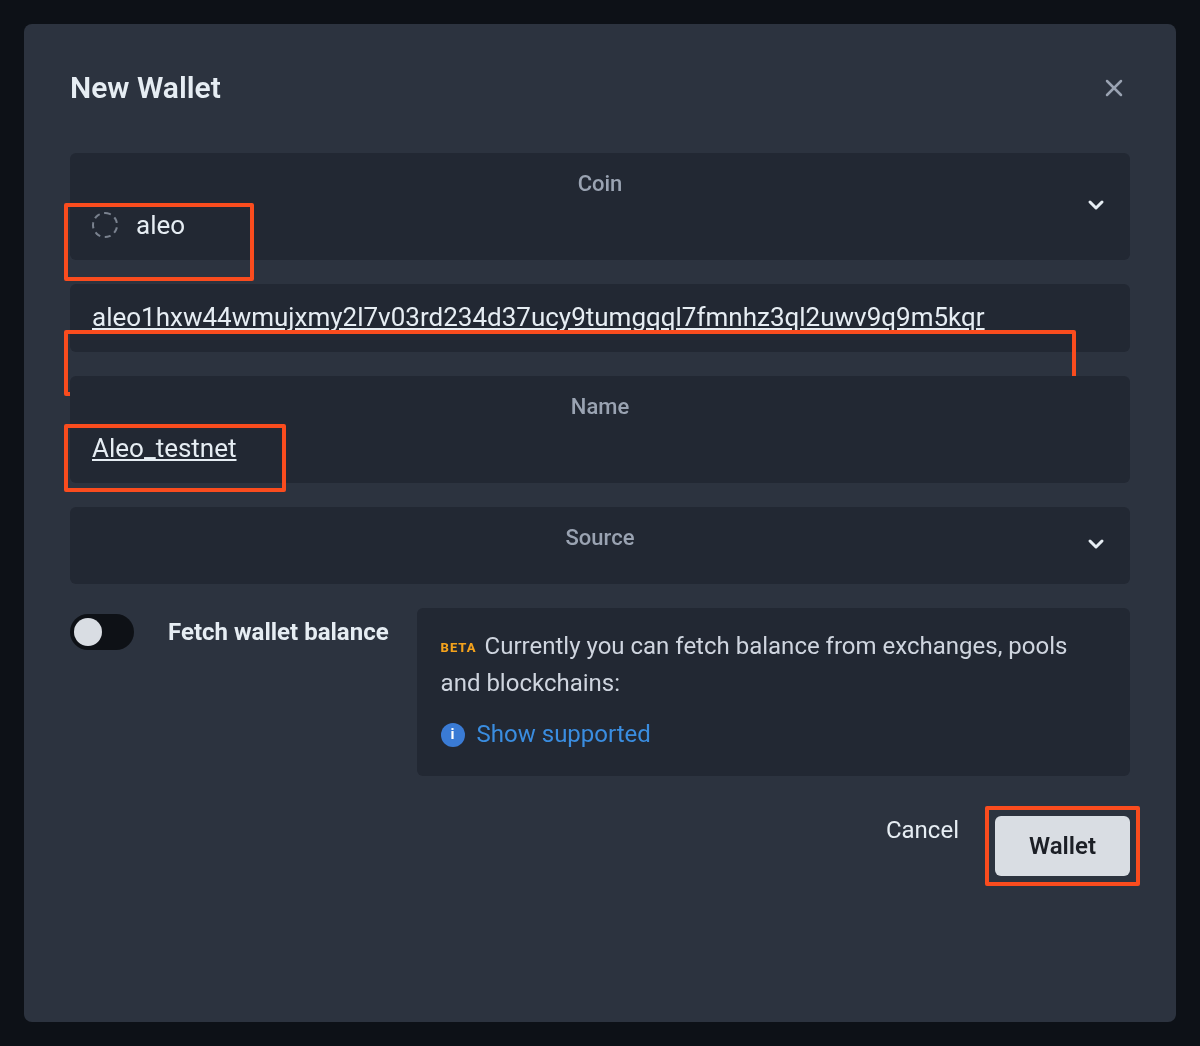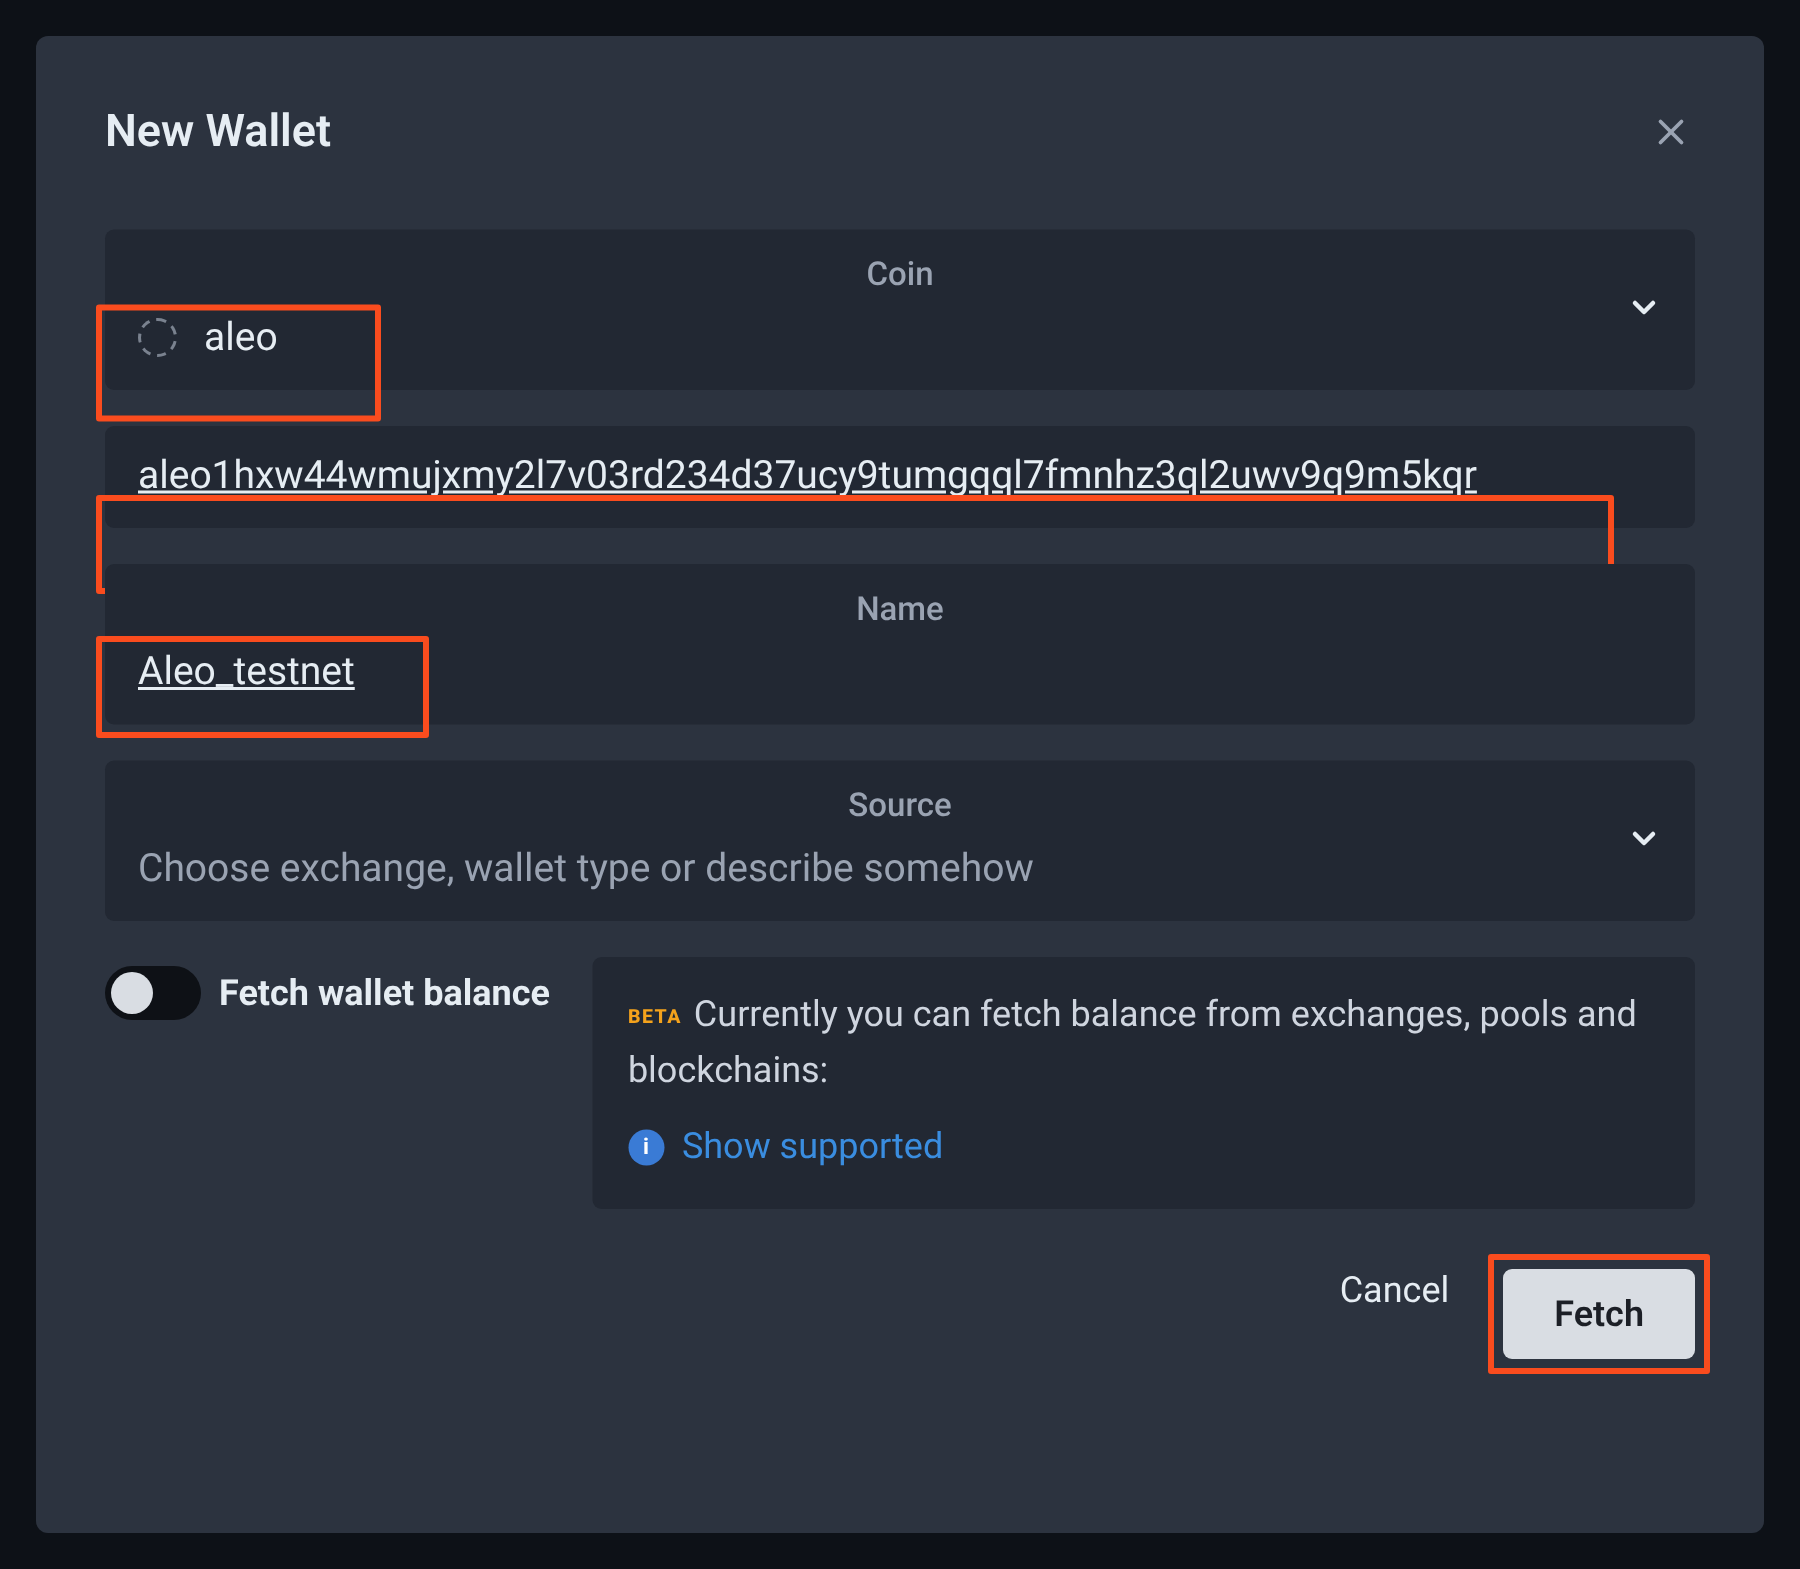--- a/index.html
+++ b/index.html
@@ -97,21 +97,21 @@
   }
   .toggle-row{
     display:flex;
     align-items:flex-start;
     gap:28px;
     margin-top:6px;
   }
   .toggle-left{
     display:flex;
     align-items:center;
-    gap:12px;
+    gap:34px;
     flex:0 0 auto;
     padding-top:6px;
   }
   .toggle{
     width:64px;height:36px;
     background:#0e1116;
     border-radius:20px;
     position:relative;
     cursor:pointer;
   }
@@ -221,23 +221,20 @@
   <div class="field-block" style="position:relative;">
     <div class="field-label">Name</div>
     <div class="field-value-row">
       <input type="text" value="Aleo_testnet" style="">
     </div>
     <div class="hl" style="left:-6px;top:48px;width:222px;height:68px;"></div>
   </div>
 
   <div class="field-block" style="position:relative;">
     <div class="field-label">Source</div>
-    <div class="source-row">
-      <span class="source-placeholder">Choose exchange, wallet type or describe somehow</span>
-    </div>
     <span class="chevron">
       <svg viewBox="0 0 24 24" fill="none" stroke="currentColor" stroke-width="3" stroke-linecap="round" stroke-linejoin="round">
           <polyline points="6 9 12 15 18 9"></polyline>
         </svg>
     </span>
   </div>
 
   <div class="toggle-row">
     <div class="toggle-left">
       <div class="toggle">
@@ -250,18 +247,18 @@
       <div class="show-supported">
         <span class="info-icon">i</span>
         <span class="link">Show supported</span>
       </div>
     </div>
   </div>
 
   <div class="footer" style="position:relative;">
     <button class="btn-cancel">Cancel</button>
     <div style="position:relative;">
-      <button class="btn-create">Fetch</button>
+      <button class="btn-create">Wallet</button>
       <div class="hl" style="left:-10px;top:-10px;right:-10px;bottom:-10px;width:auto;height:auto;"></div>
     </div>
   </div>
 
 </div>
 
 </body></html>

